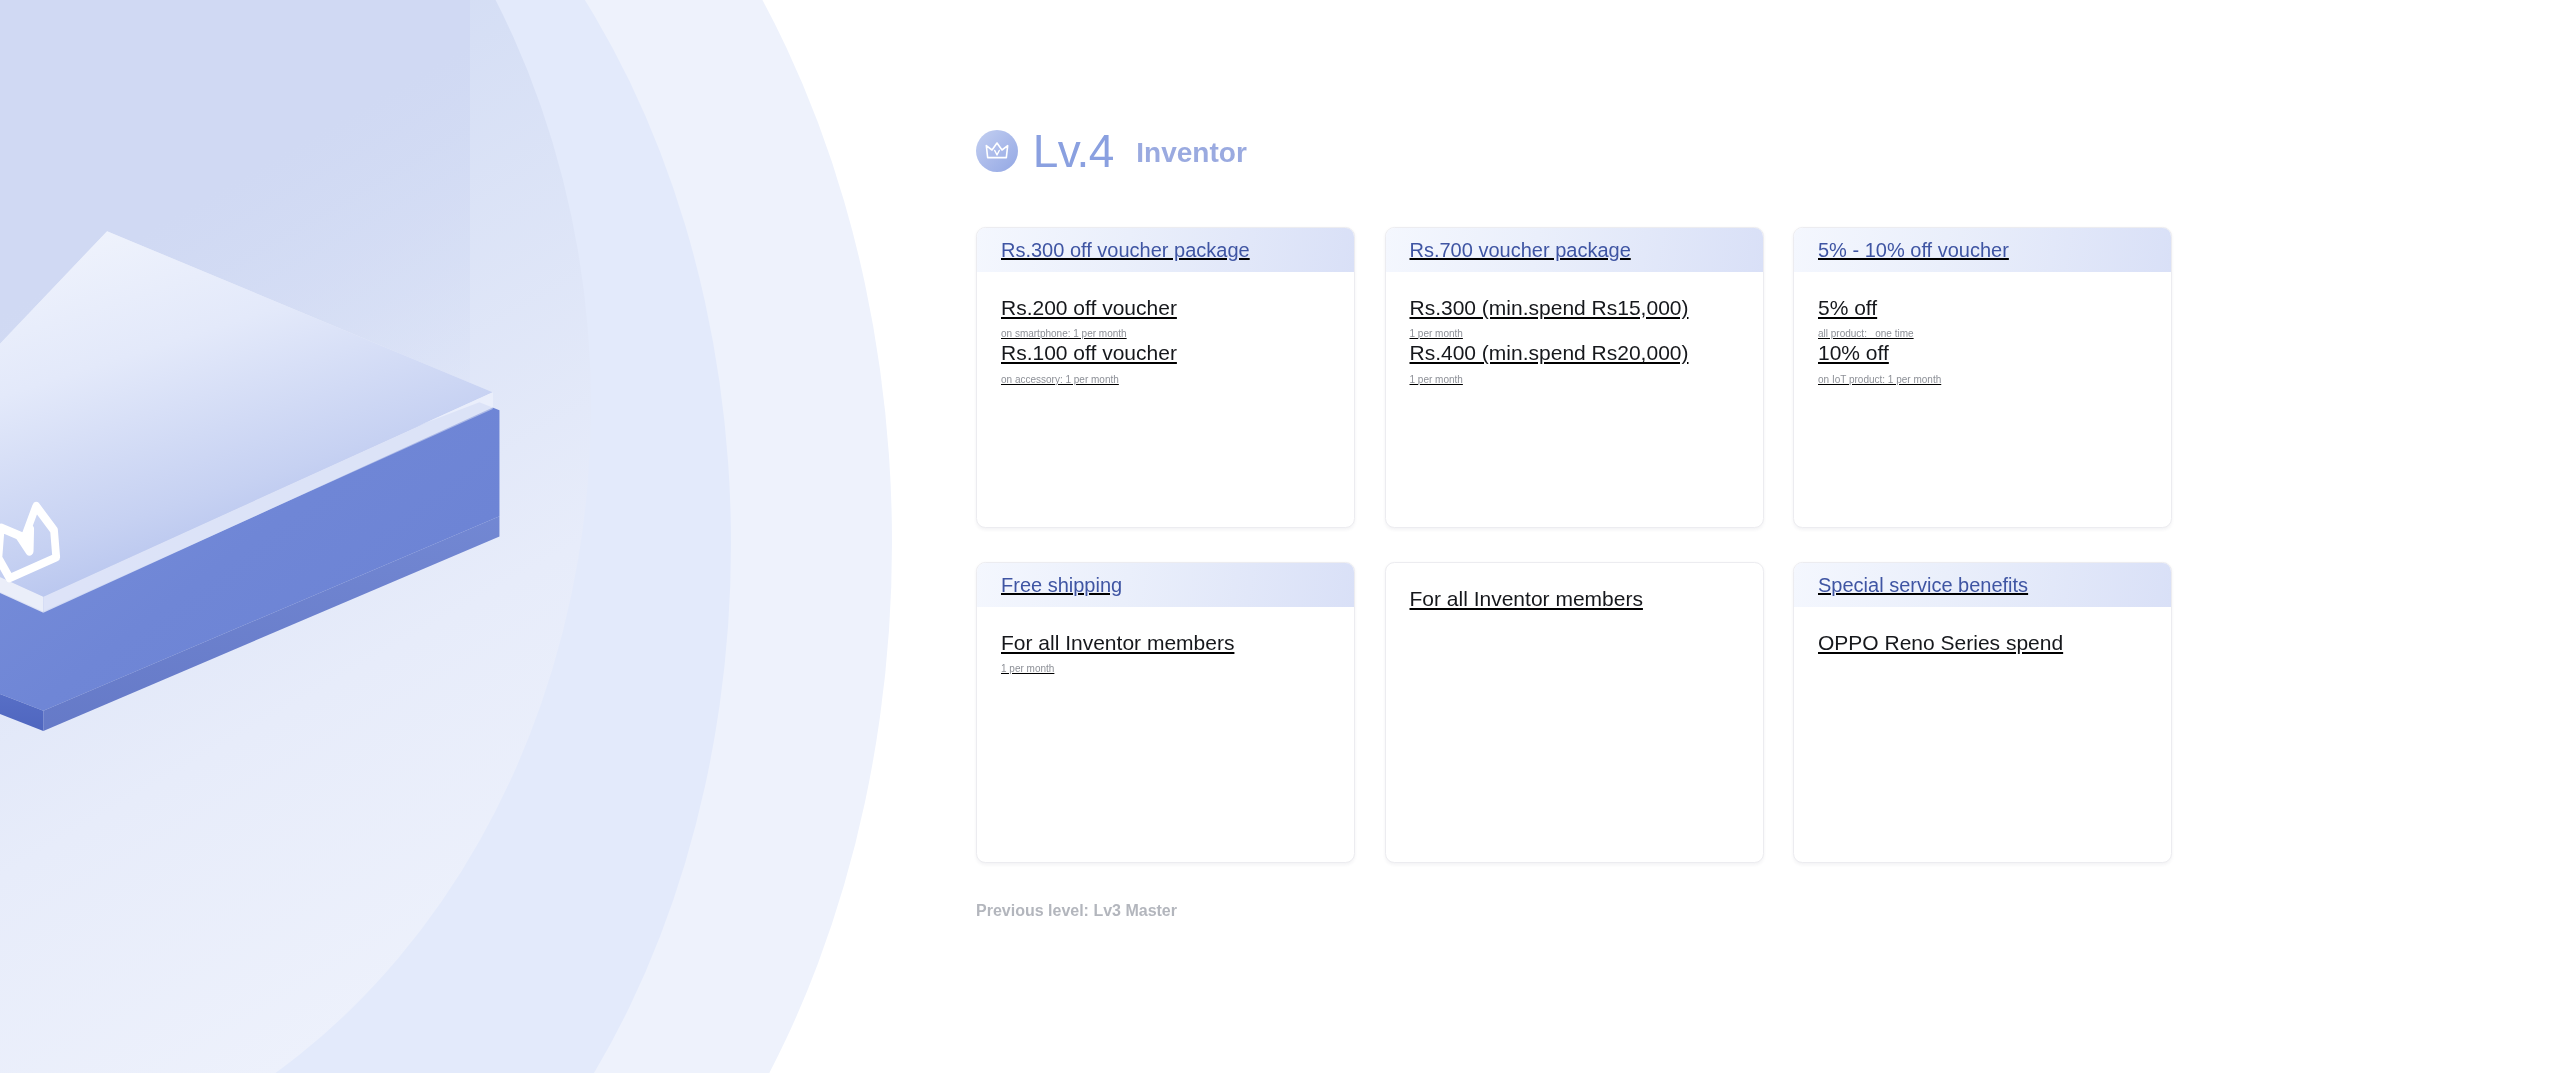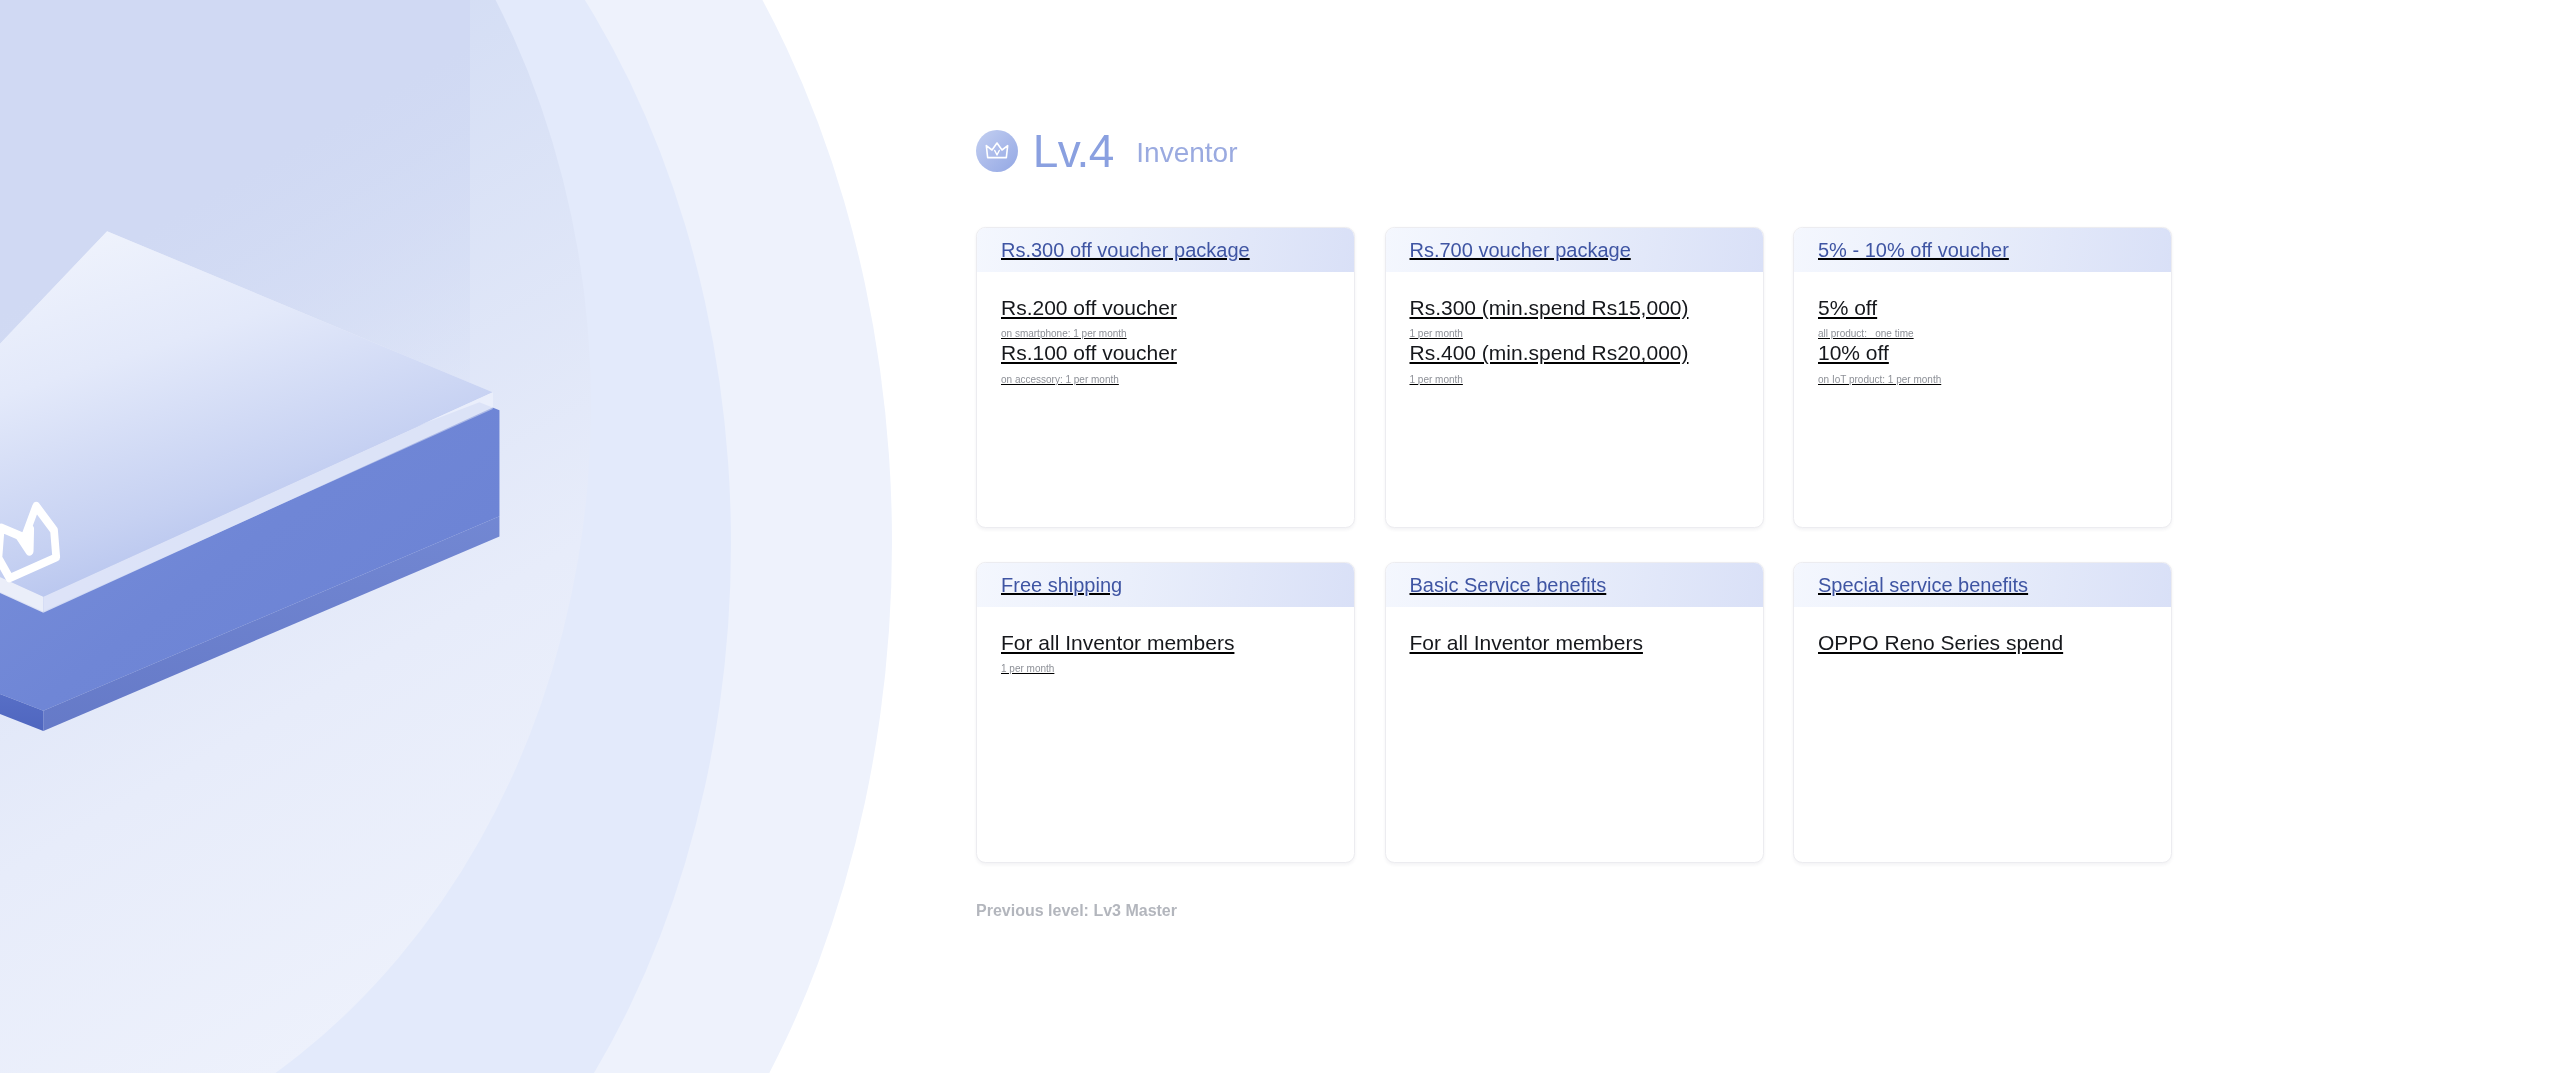--- a/index.html
+++ b/index.html
@@ -64,21 +64,21 @@
   }
   .crown-badge svg { width:24px; height:20px; display:block; }
 
   .lvl-num {
     font-size:46px; line-height:1;
     color:#8aa0e0; font-weight:400;
     letter-spacing:-0.7px;
   }
   .lvl-name {
     font-size:28px; line-height:1;
-    color:#9aaae0; font-weight:400;
+    color:#9aaae0; font-weight:700;
     margin-left:8px; position:relative; top:2.7px;
   }
 
   .grid {
     position:absolute; left:0; top:227px;
     width:1253px;
     display:grid;
     grid-template-columns:repeat(3,379px);
     column-gap:29.5px;
     row-gap:34px;
@@ -250,23 +250,20 @@
         </div>
         <div class="card-body">
           <div class="benefit single">
             <div class="benefit-title">For all Inventor members</div>
             <div class="benefit-sub">1 per month</div>
           </div>
         </div>
       </div>
 
       <div class="card">
-        <div class="card-head">
-          <span class="card-head-title">Basic Service benefits</span>
-        </div>
         <div class="card-body">
           <div class="benefit single">
             <div class="benefit-title">For all Inventor members</div>
             <div class="benefit-sub"></div>
           </div>
         </div>
       </div>
 
       <div class="card">
         <div class="card-head">

